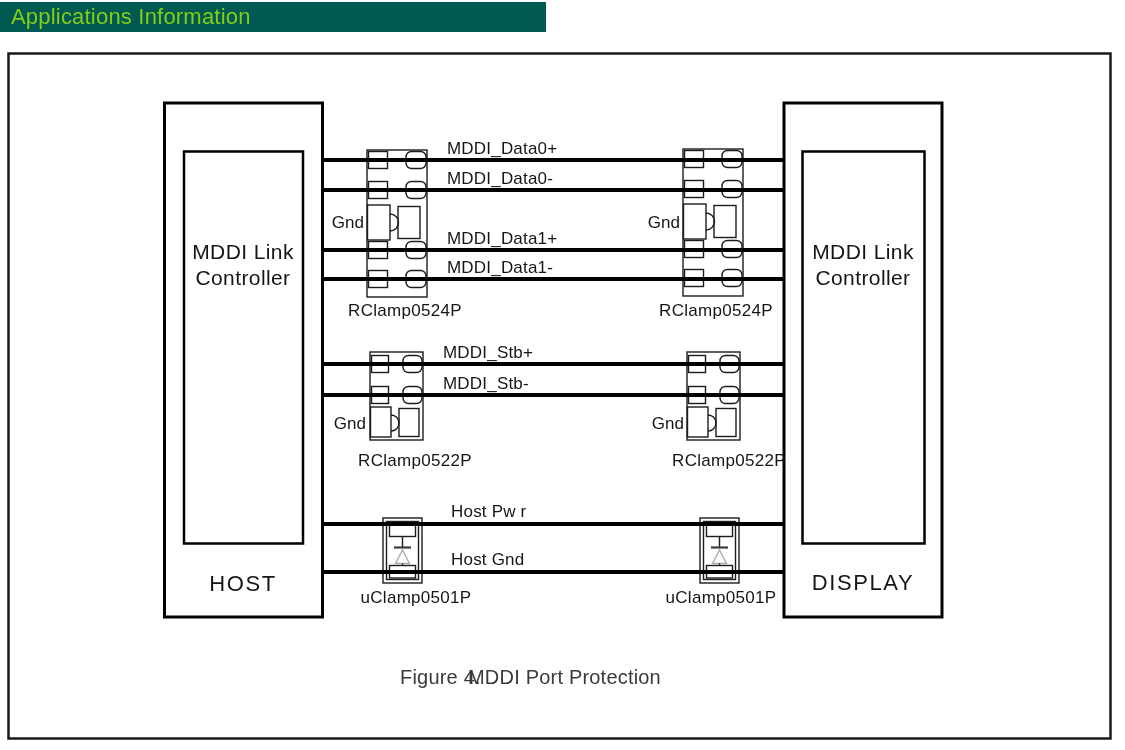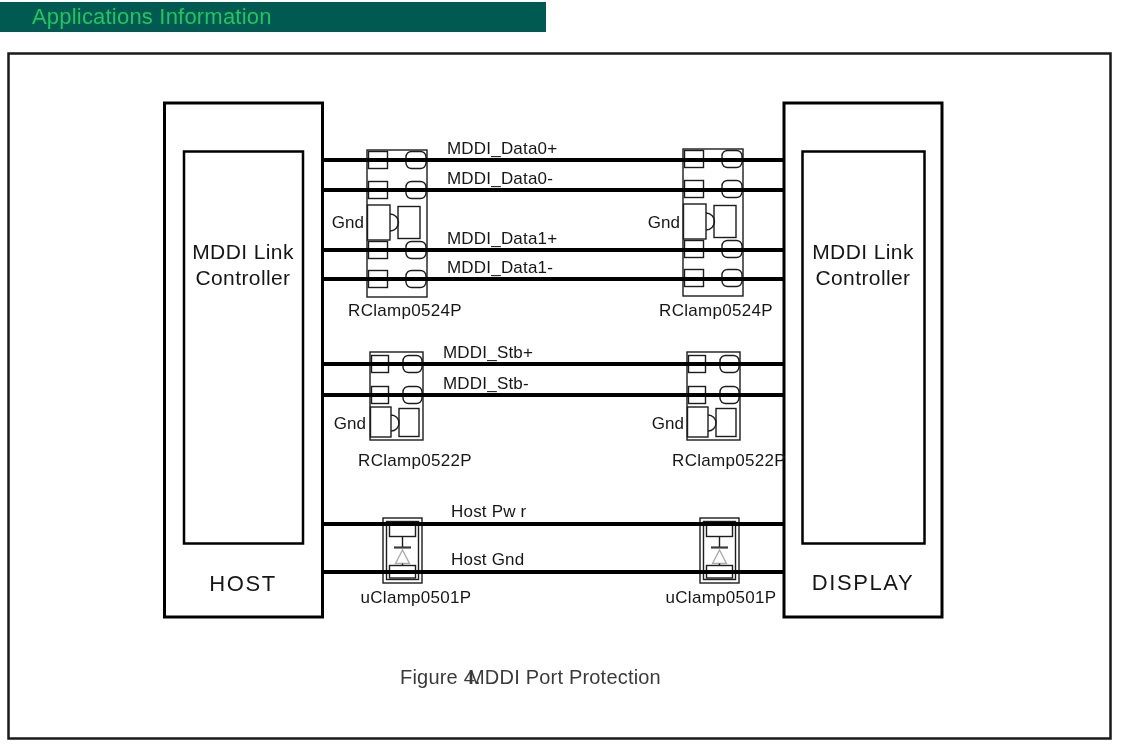--- a/index.html
+++ b/index.html
@@ -2,22 +2,22 @@
 <html><head>
 <meta charset="utf-8">
 <style>
   html,body{margin:0;padding:0;}
   body{
     width:1125px;height:750px;position:relative;background:#ffffff;
     font-family:"Liberation Sans",sans-serif;overflow:hidden;
   }
   .header-bar{
     position:absolute;left:0;top:2px;width:546px;height:30px;
-    background:#015a52;color:#22c55e;display:flex;align-items:center;
-    padding-left:32px;box-sizing:border-box;font-size:22px;letter-spacing:0.2px;
+    background:#015a52;color:#84cc16;display:flex;align-items:center;
+    padding-left:11px;box-sizing:border-box;font-size:22px;letter-spacing:0.2px;
   }
   svg{position:absolute;left:0;top:0;}
   text{font-family:"Liberation Sans",sans-serif;fill:#161616;}
   .sig{font-size:17px;letter-spacing:0.2px;}
   .dev{font-size:17px;text-anchor:middle;letter-spacing:0.3px;}
   .gnd{font-size:17px;text-anchor:end;}
   .ctl{font-size:21px;text-anchor:middle;letter-spacing:0.4px;}
   .box{font-size:22px;text-anchor:middle;letter-spacing:1.6px;}
   .cap{font-size:20px;fill:#3a3a3a;letter-spacing:0.2px;}
   .ln{stroke:#000;stroke-width:4;}

